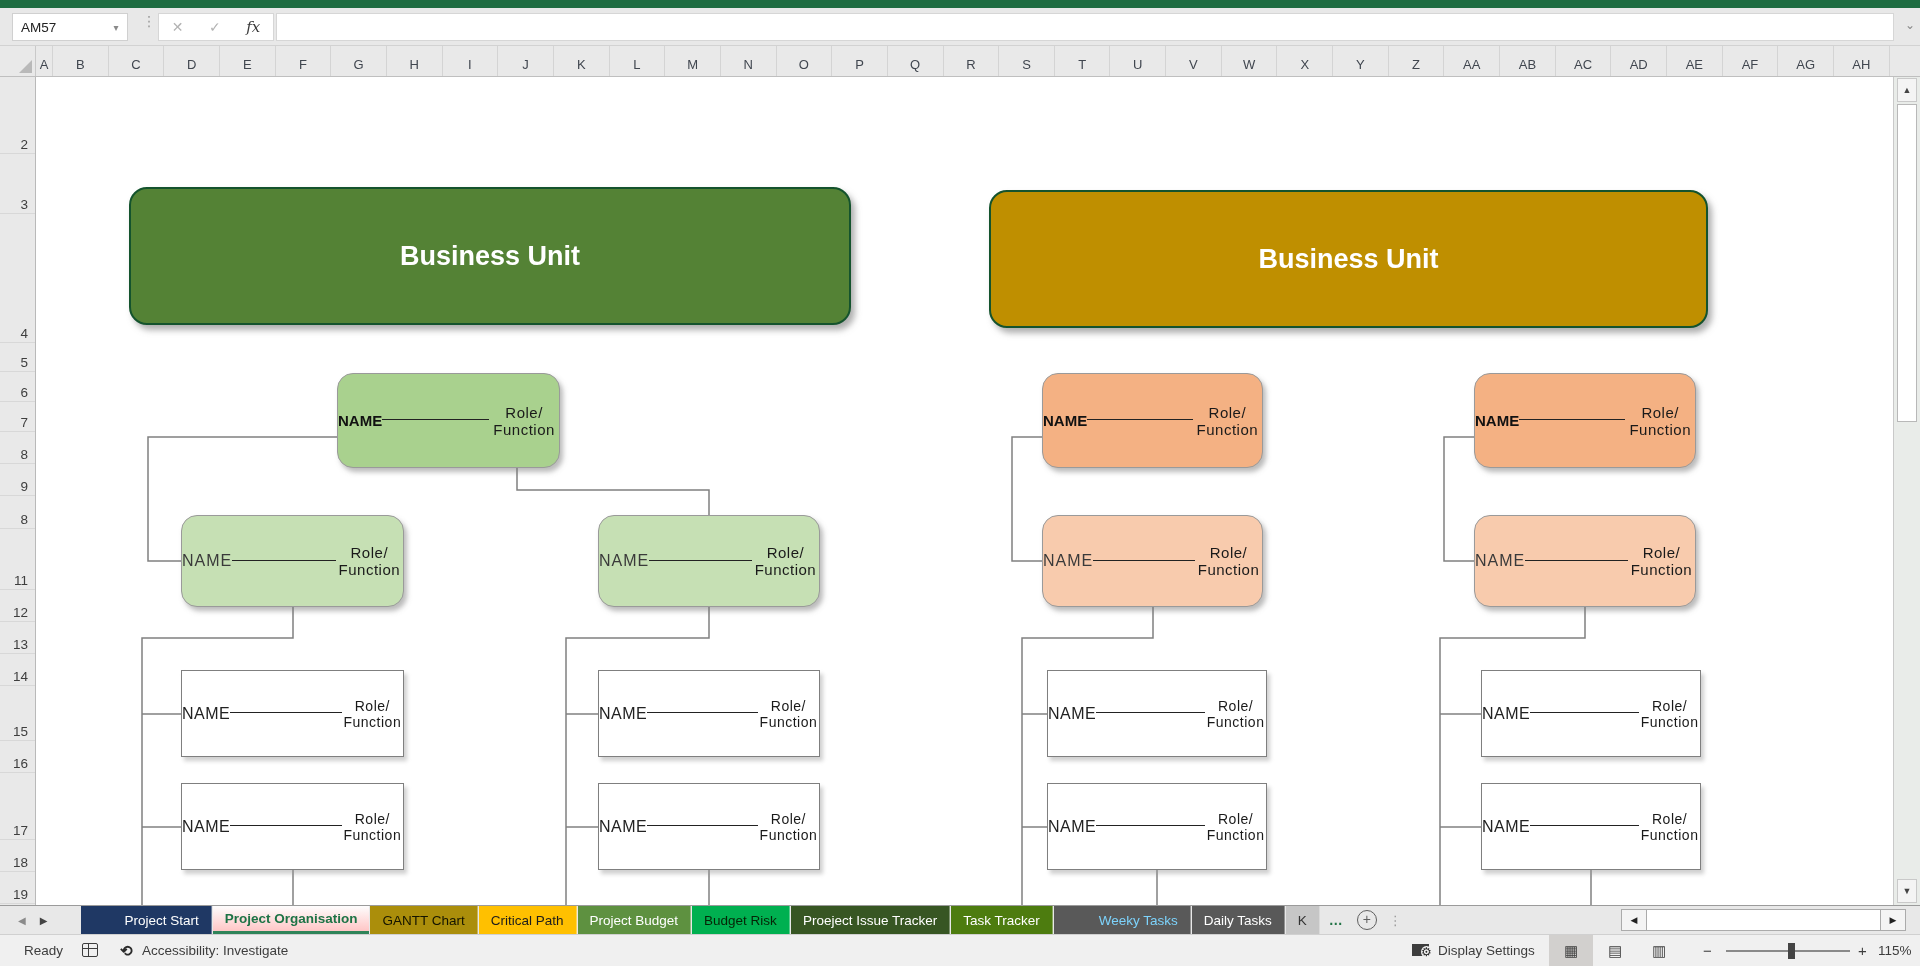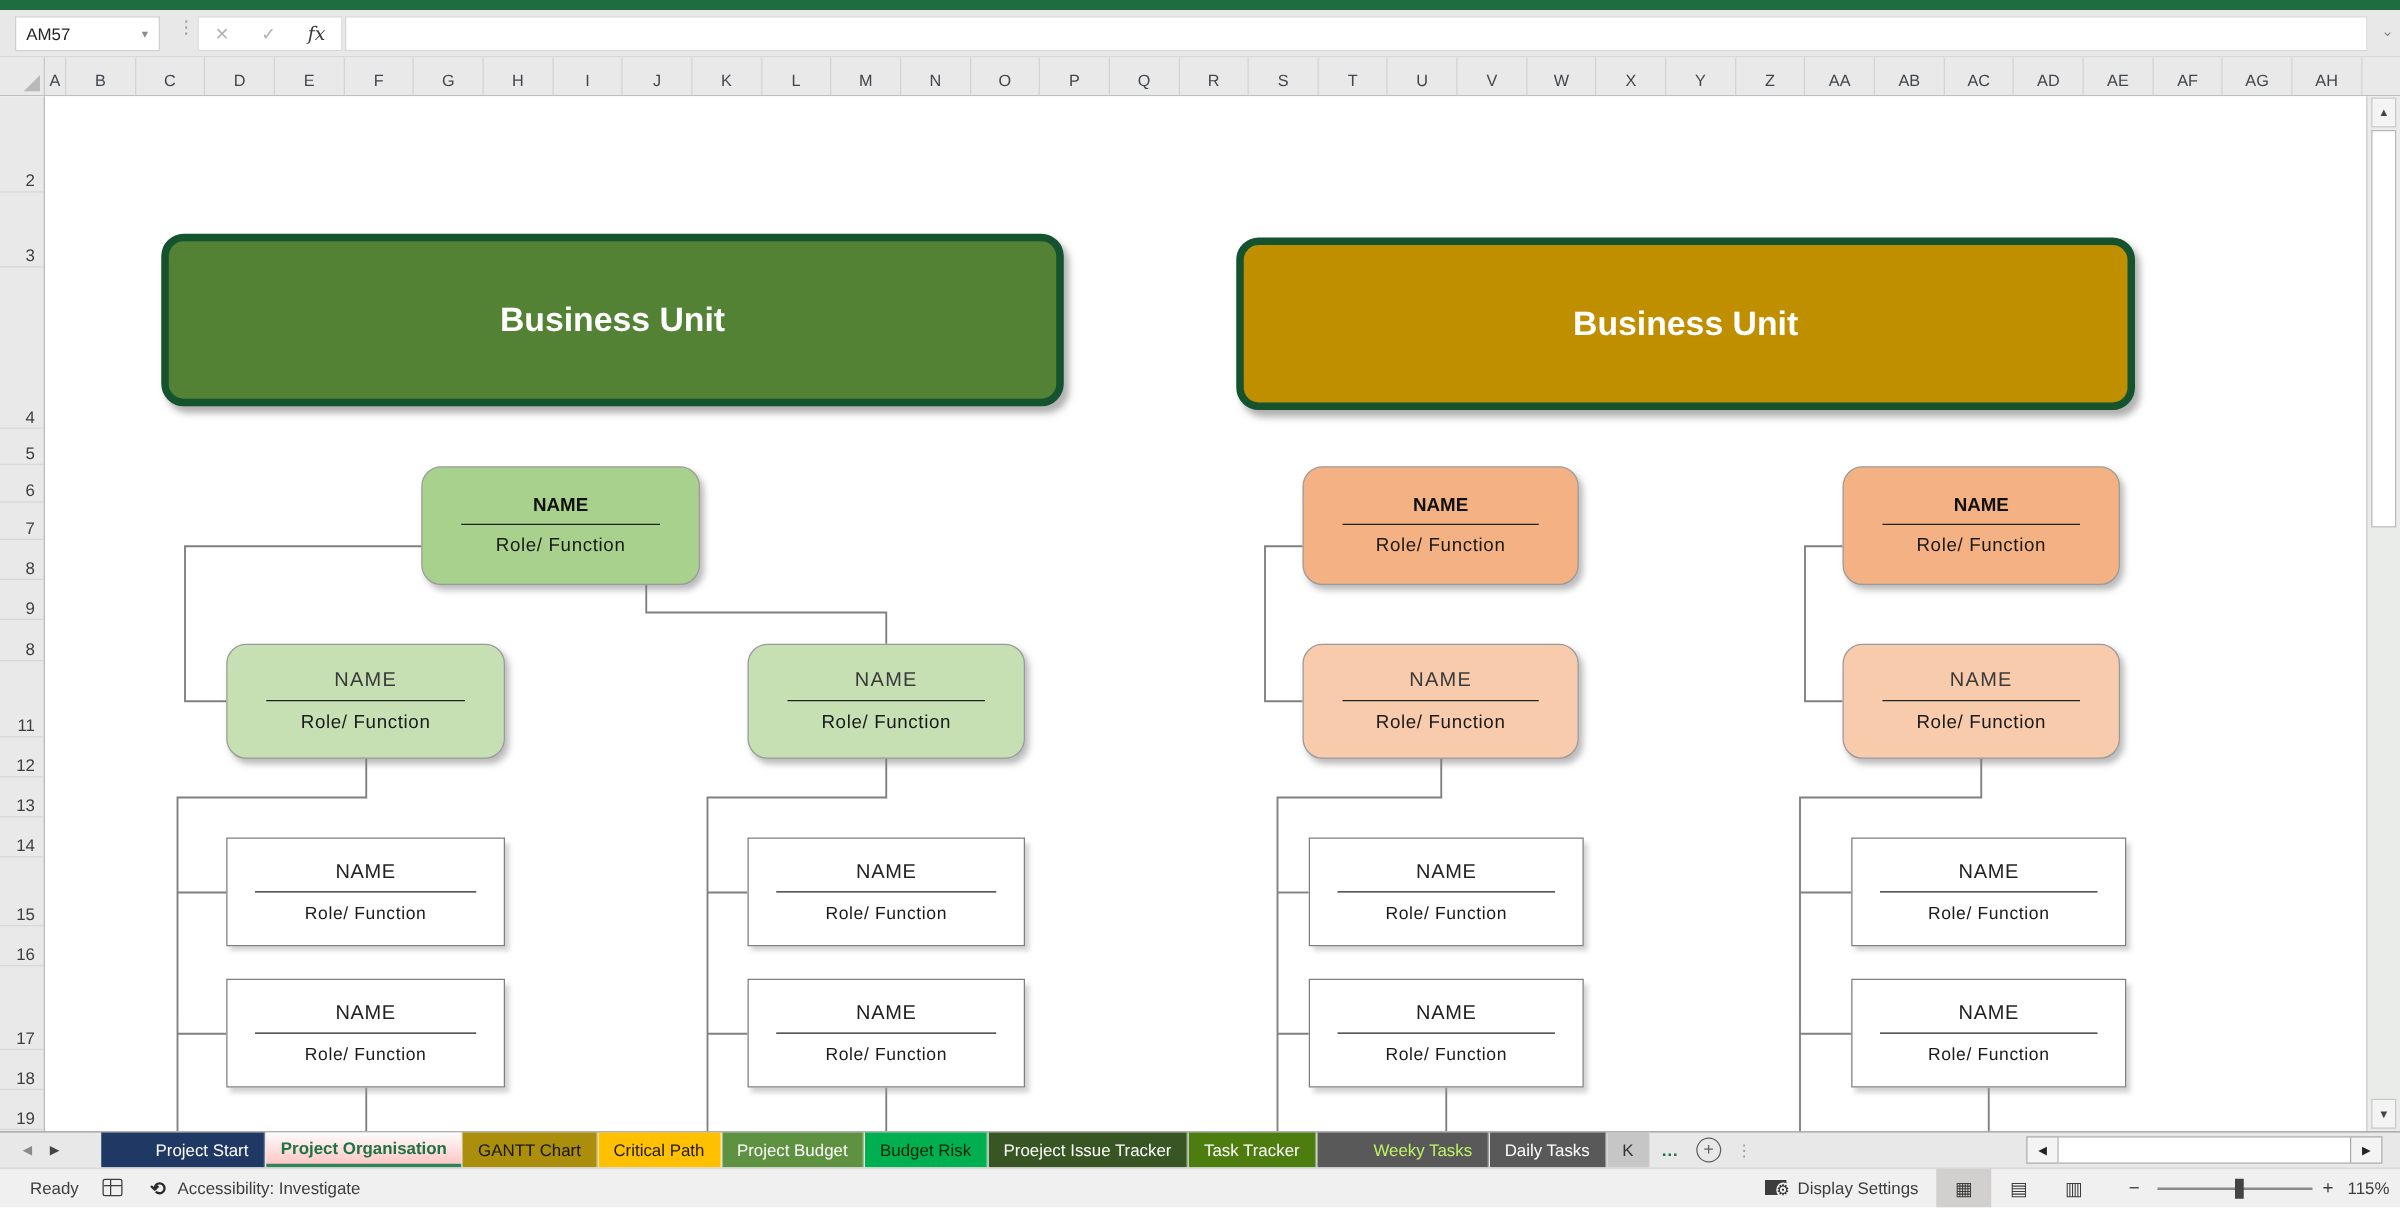--- a/index.html
+++ b/index.html
@@ -47,27 +47,27 @@
   .row-h:nth-child(13){height:32px}.row-h:nth-child(14){height:55px}.row-h:nth-child(15){height:32px}
   .row-h:nth-child(16){height:67px}.row-h:nth-child(17){height:32px}.row-h:nth-child(18){height:32px}
 
   .canvas { position:absolute; left:36px; top:0; width:1857px; height:828px; overflow:hidden; }
   .connectors { position:absolute; left:0; top:0; }
 
   .banner { position:absolute; left:18px; top:18px; width:1790px; height:62px; background:#548235;
     display:flex; align-items:center; justify-content:center; }
   .banner-title { color:#fff; font-weight:bold; font-size:35px; letter-spacing:.5px; }
 
-  .bu-box { position:absolute; height:138px; border-radius:18px; border:6px solid #14532d;
+  .bu-box { position:absolute; height:138px; border-radius:18px; border:2px solid #14532d;
     box-shadow:4px 5px 6px rgba(110,110,110,.55); display:flex; align-items:center; justify-content:center; }
   .bu-green { left:93px; top:110px; width:722px; background:#548235; }
   .bu-gold  { left:953px; top:113px; width:719px; background:#BF8F00; }
   .bu-label { color:#fff; font-weight:bold; font-size:27px; }
 
-  .org-box { position:absolute; display:flex; flex-direction:column; align-items:center;
+  .org-box { position:absolute; display:flex; flex-direction:row; align-items:center;
     justify-content:center; text-align:center; }
   .rounded { border-radius:16px; border:1.4px solid #9a9a9a; box-shadow:3px 4px 5px rgba(120,120,120,.5); }
   .plain { border:1px solid #7f7f7f; box-shadow:3px 4px 4px rgba(150,150,150,.45); background:#fff; }
   .org-name-bold { font-weight:bold; font-size:15px; color:#111; }
   .org-name { font-size:16px; color:#3a3a3a; letter-spacing:1px; }
   .org-sep { width:72%; border-bottom:1.2px solid #222; margin:6px auto 8px; }
   .org-role { font-size:15px; color:#1a1a1a; letter-spacing:.5px; }
 
   
   .v-scroll { position:absolute; right:0; top:0; width:27px; height:828px; background:#E9ECE9;
@@ -340,21 +340,21 @@
     </div>
     <div class="tabs" id="sheet-tabs">
         <div class="tab" style="background: rgb(31, 56, 100); color: rgb(255, 255, 255); padding-left: 43px;">Project Start</div>
         <div class="tab active">Project Organisation</div>
         <div class="tab" style="background: rgb(171, 142, 11); color: rgb(20, 20, 0);">GANTT Chart</div>
         <div class="tab" style="background: rgb(255, 192, 0); color: rgb(28, 28, 28);">Critical Path</div>
         <div class="tab" style="background: rgb(94, 145, 64); color: rgb(255, 255, 255);">Project Budget</div>
         <div class="tab" style="background: rgb(0, 176, 80); color: rgb(6, 36, 6);">Budget Risk</div>
         <div class="tab" style="background: rgb(55, 86, 35); color: rgb(255, 255, 255);">Proeject Issue Tracker</div>
         <div class="tab" style="background: #4d7c0f; color: rgb(255, 255, 255);">Task Tracker</div>
-        <div class="tab" style="background: rgb(89, 89, 89); color: #bef264; padding-left: 45px;">Weeky Tasks</div>
+        <div class="tab" style="background: rgb(89, 89, 89); color: #7dd3fc; padding-left: 45px;">Weeky Tasks</div>
         <div class="tab" style="background: rgb(89, 89, 89); color: rgb(255, 255, 255);">Daily Tasks</div>
         <div class="tab" style="background: rgb(198, 198, 198); color: rgb(51, 51, 51);">K</div>
       </div>
     <div class="tab-ellipsis">…</div>
     <div class="add-sheet">+</div>
     <div class="tab-dots">⋮</div>
     <div class="h-scroll">
       <div class="h-btn">◀</div>
       <div class="h-thumb"></div>
       <div class="h-btn">▶</div>

